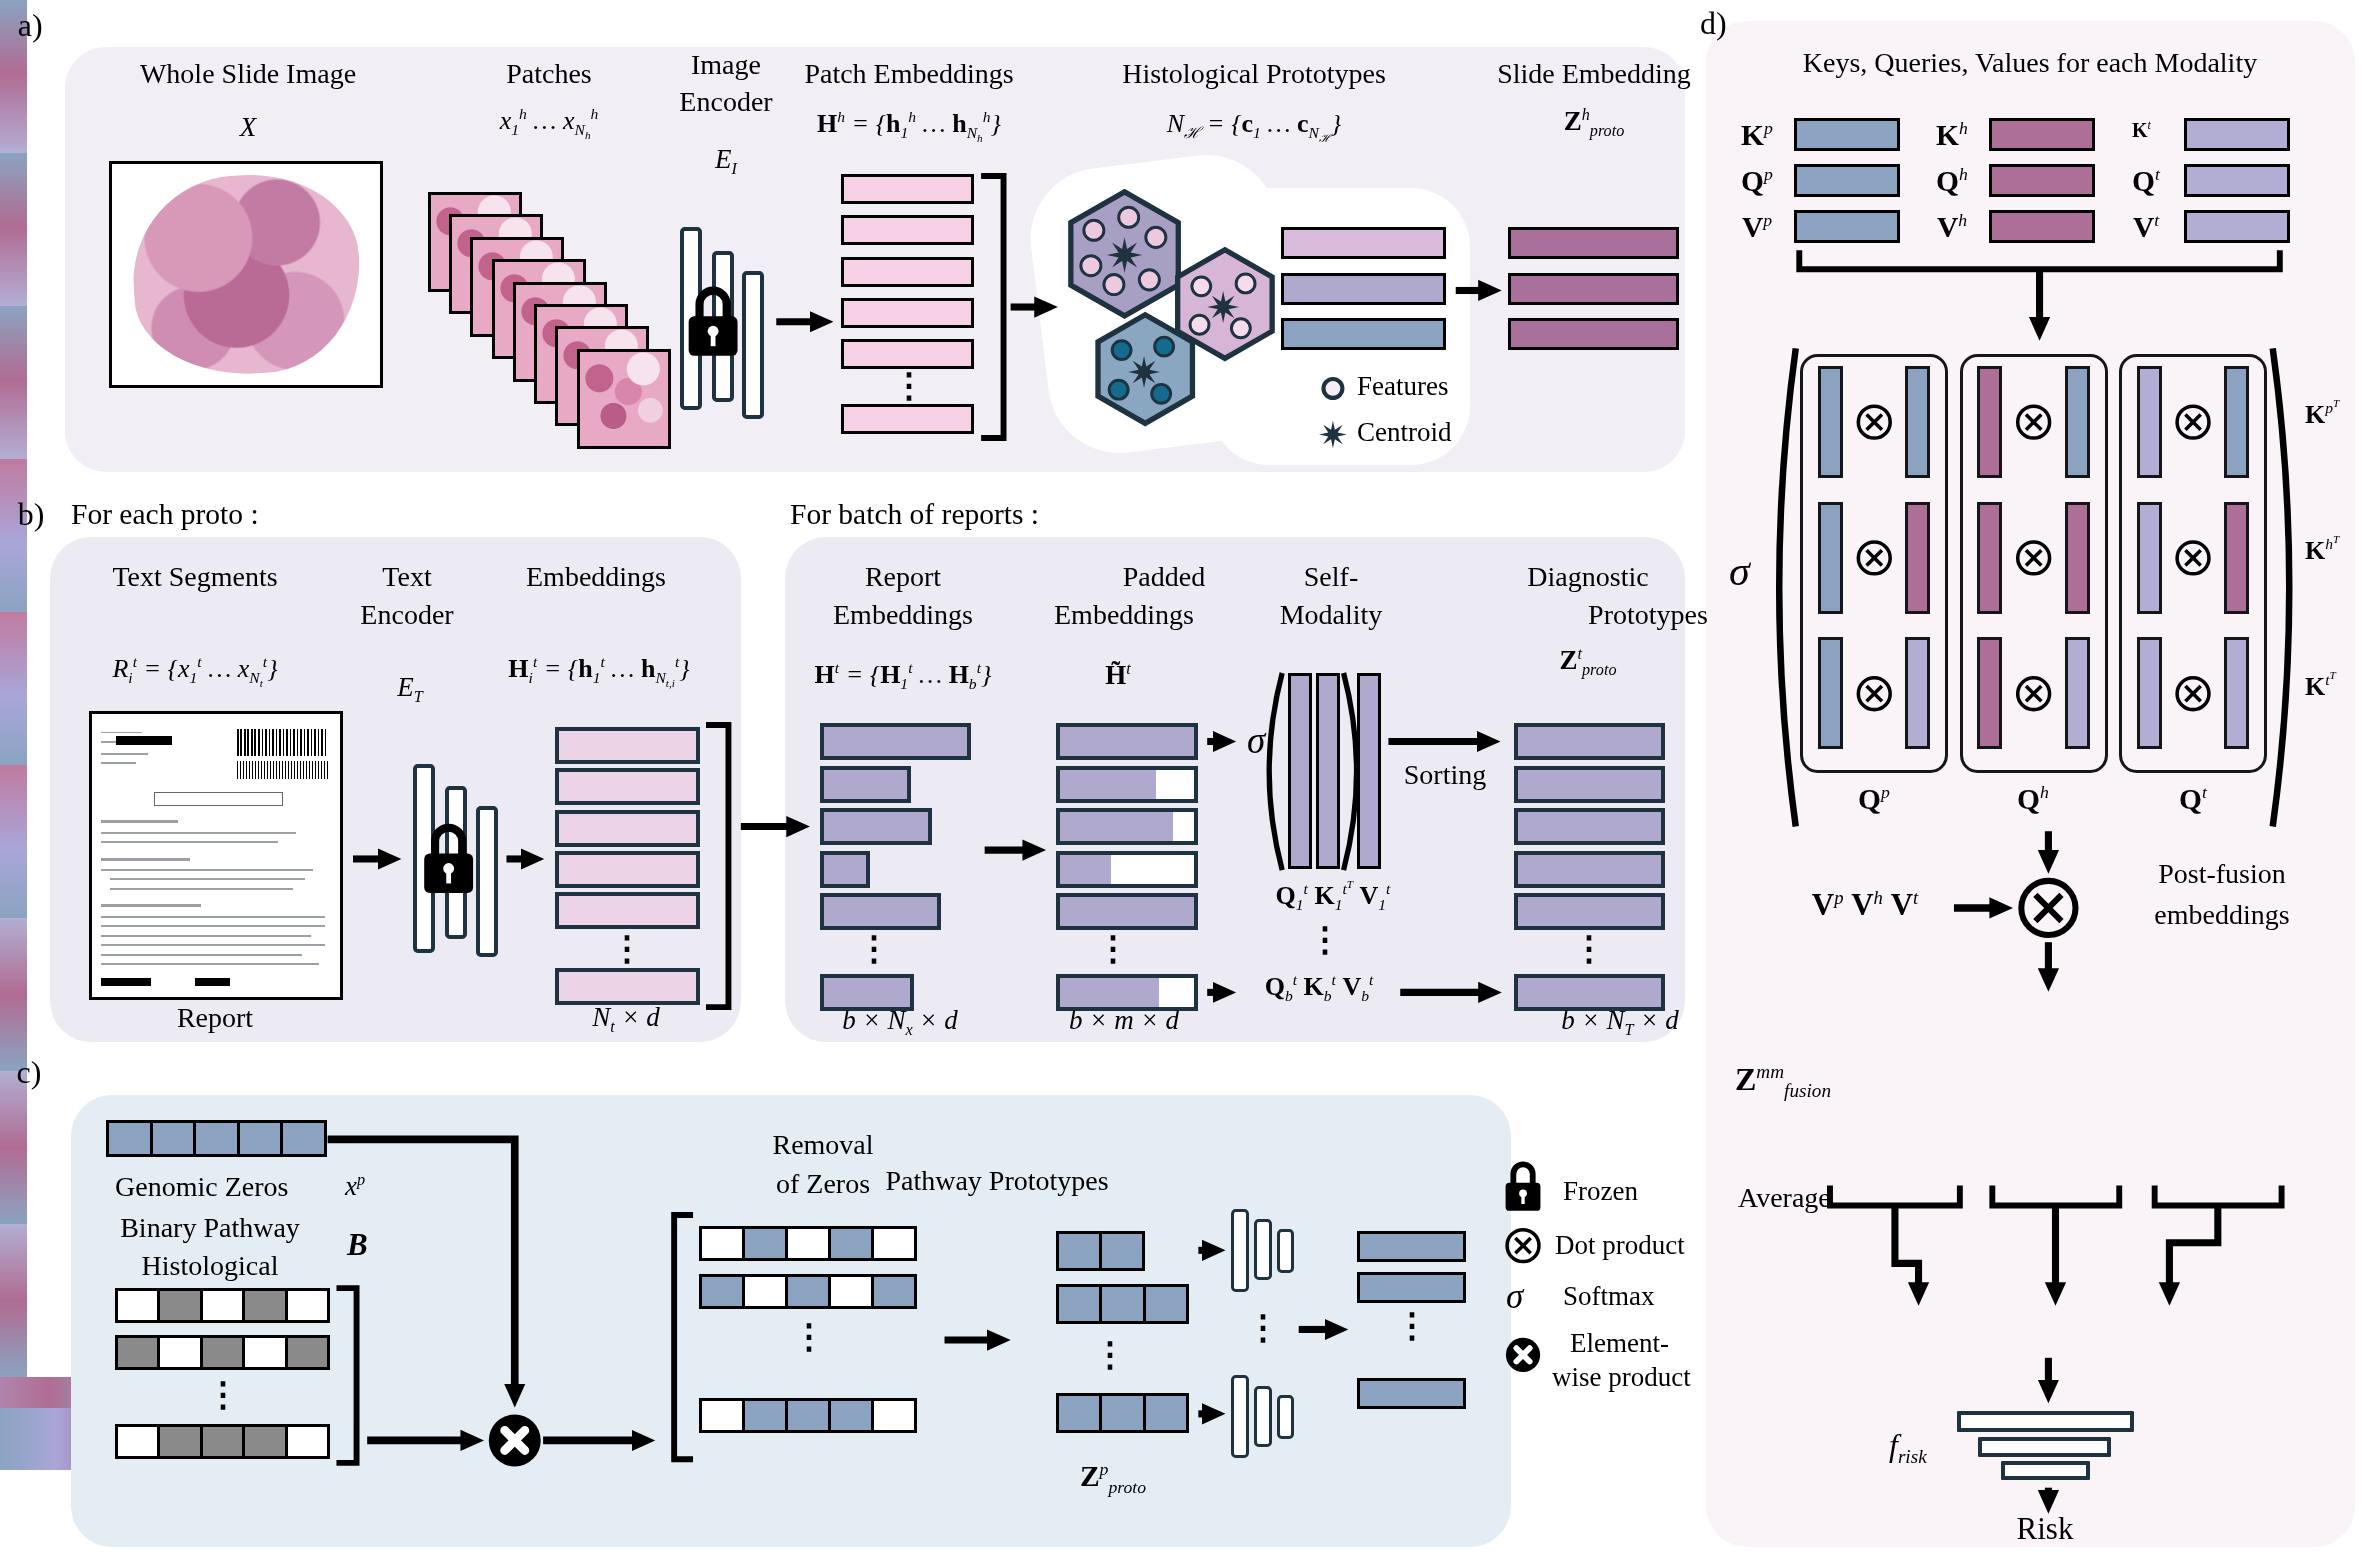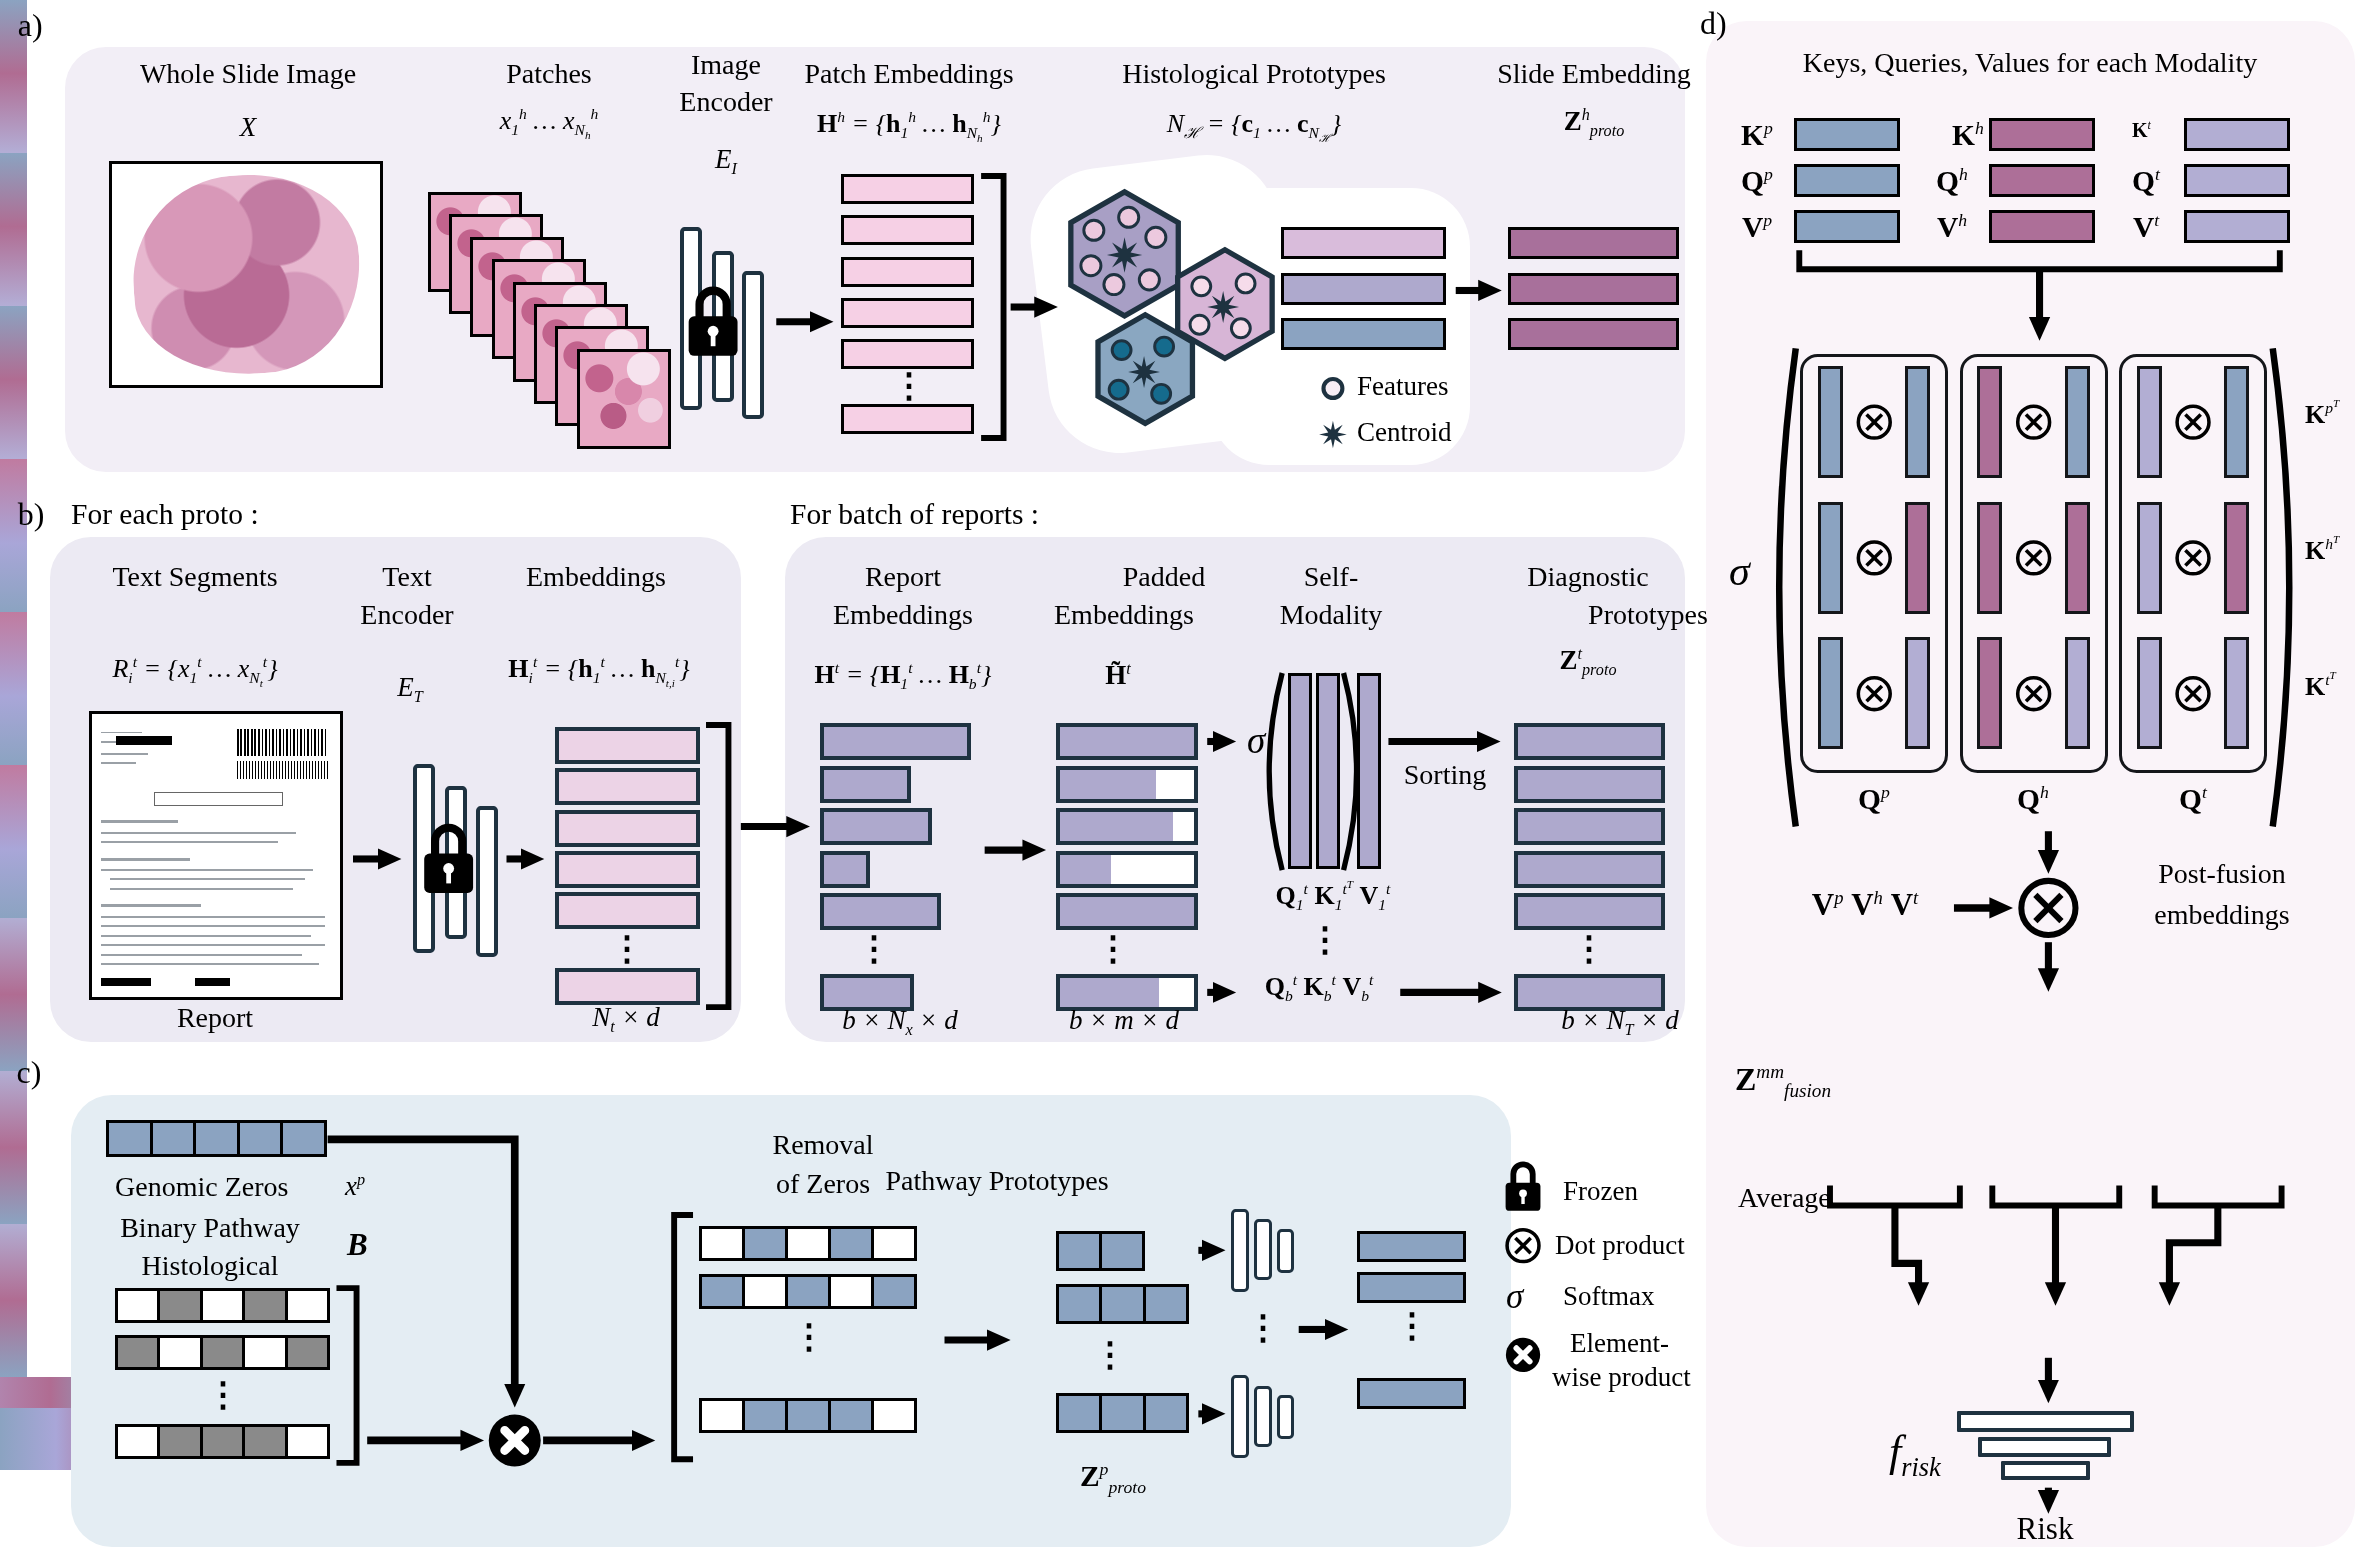--- a/index.html
+++ b/index.html
@@ -324,21 +324,21 @@
   <div class="t" style="left:1552px;top:1363px;font-size:27px;">wise product</div>
 
   <div class="t ctr" style="left:2030px;top:48px;font-size:28px;">Keys, Queries, Values for each Modality</div>
 
   <div class="t math" style="left:1741px;top:120px;font-size:29.5px;"><b>K</b><sup>p</sup></div>
   <div class="t math" style="left:1741px;top:166px;font-size:29.5px;"><b>Q</b><sup>p</sup></div>
   <div class="t math" style="left:1742px;top:212px;font-size:29.5px;"><b>V</b><sup>p</sup></div>
   <div class="bar" style="left:1794px;top:118px;width:106px;height:33px;background:#8ba3c1;"></div>
   <div class="bar" style="left:1794px;top:164px;width:106px;height:33px;background:#8ba3c1;"></div>
   <div class="bar" style="left:1794px;top:210px;width:106px;height:33px;background:#8ba3c1;"></div>
-  <div class="t math" style="left:1936px;top:120px;font-size:29.5px;margin-left:16px;"><b>K</b><sup>h</sup></div>
+  <div class="t math" style="left:1936px;top:120px;font-size:29.5px;"><b>K</b><sup>h</sup></div>
   <div class="t math" style="left:1936px;top:166px;font-size:29.5px;"><b>Q</b><sup>h</sup></div>
   <div class="t math" style="left:1937px;top:212px;font-size:29.5px;"><b>V</b><sup>h</sup></div>
   <div class="bar" style="left:1989px;top:118px;width:106px;height:33px;background:#ad6f98;"></div>
   <div class="bar" style="left:1989px;top:164px;width:106px;height:33px;background:#ad6f98;"></div>
   <div class="bar" style="left:1989px;top:210px;width:106px;height:33px;background:#ad6f98;"></div>
   <div class="t math" style="left:2132px;top:120px;font-size:20px;"><b>K</b><sup>t</sup></div>
   <div class="t math" style="left:2132px;top:166px;font-size:29.5px;"><b>Q</b><sup>t</sup></div>
   <div class="t math" style="left:2133px;top:212px;font-size:29.5px;"><b>V</b><sup>t</sup></div>
   <div class="bar" style="left:2184px;top:118px;width:106px;height:33px;background:#b2aed3;"></div>
   <div class="bar" style="left:2184px;top:164px;width:106px;height:33px;background:#b2aed3;"></div>
@@ -394,21 +394,21 @@
 
   <div class="t" style="left:1738px;top:1183px;font-size:28px;">Average</div>
 
   <div class="fus" style="left:1862px;top:1313px;width:112px;height:31px;background:linear-gradient(90deg,#b184ad 0%,#b06c92 45%,#8ba3c1 100%);"></div>
   <div class="fus" style="left:1989px;top:1313px;width:112px;height:31px;background:linear-gradient(90deg,#8ba3c1 0%,#a9a6d8 50%,#b06c92 100%);"></div>
   <div class="fus" style="left:2116px;top:1313px;width:112px;height:31px;background:linear-gradient(90deg,#8ba3c1 0%,#a9a6d8 50%,#b06c92 100%);"></div>
 
   <div class="encbar" style="left:1957px;top:1411px;width:177px;height:21px;border-radius:1.2px;"></div>
   <div class="encbar" style="left:1978px;top:1437px;width:133px;height:20px;border-radius:1.2px;"></div>
   <div class="encbar" style="left:2001px;top:1461px;width:89px;height:19px;border-radius:1.2px;"></div>
-  <div class="t math" style="left:1889px;top:1428px;font-size:44px;">f<sub>risk</sub></div>
+  <div class="t math" style="left:1889px;top:1428px;font-size:32px;">f<sub>risk</sub></div>
   <div class="t ctr" style="left:2045px;top:1512px;font-size:31px;">Risk</div>
 
   <svg class="overlay" width="2366" height="1568" viewBox="0 0 4008 2656">
     <defs>
       <marker id="arr" markerWidth="46" markerHeight="40" refX="8" refY="20" orient="auto" markerUnits="userSpaceOnUse">
         <path d="M0,2 L40,20 L0,38 z" fill="#000"></path>
       </marker>
       <g id="star">
           <polygon points="30,0 10.2,4.2 21.2,21.2 4.2,10.2 0,30 -4.2,10.2 -21.2,21.2 -10.2,4.2 -30,0 -10.2,-4.2 -21.2,-21.2 -4.2,-10.2 0,-30 4.2,-10.2 21.2,-21.2 10.2,-4.2"></polygon>
         </g>

